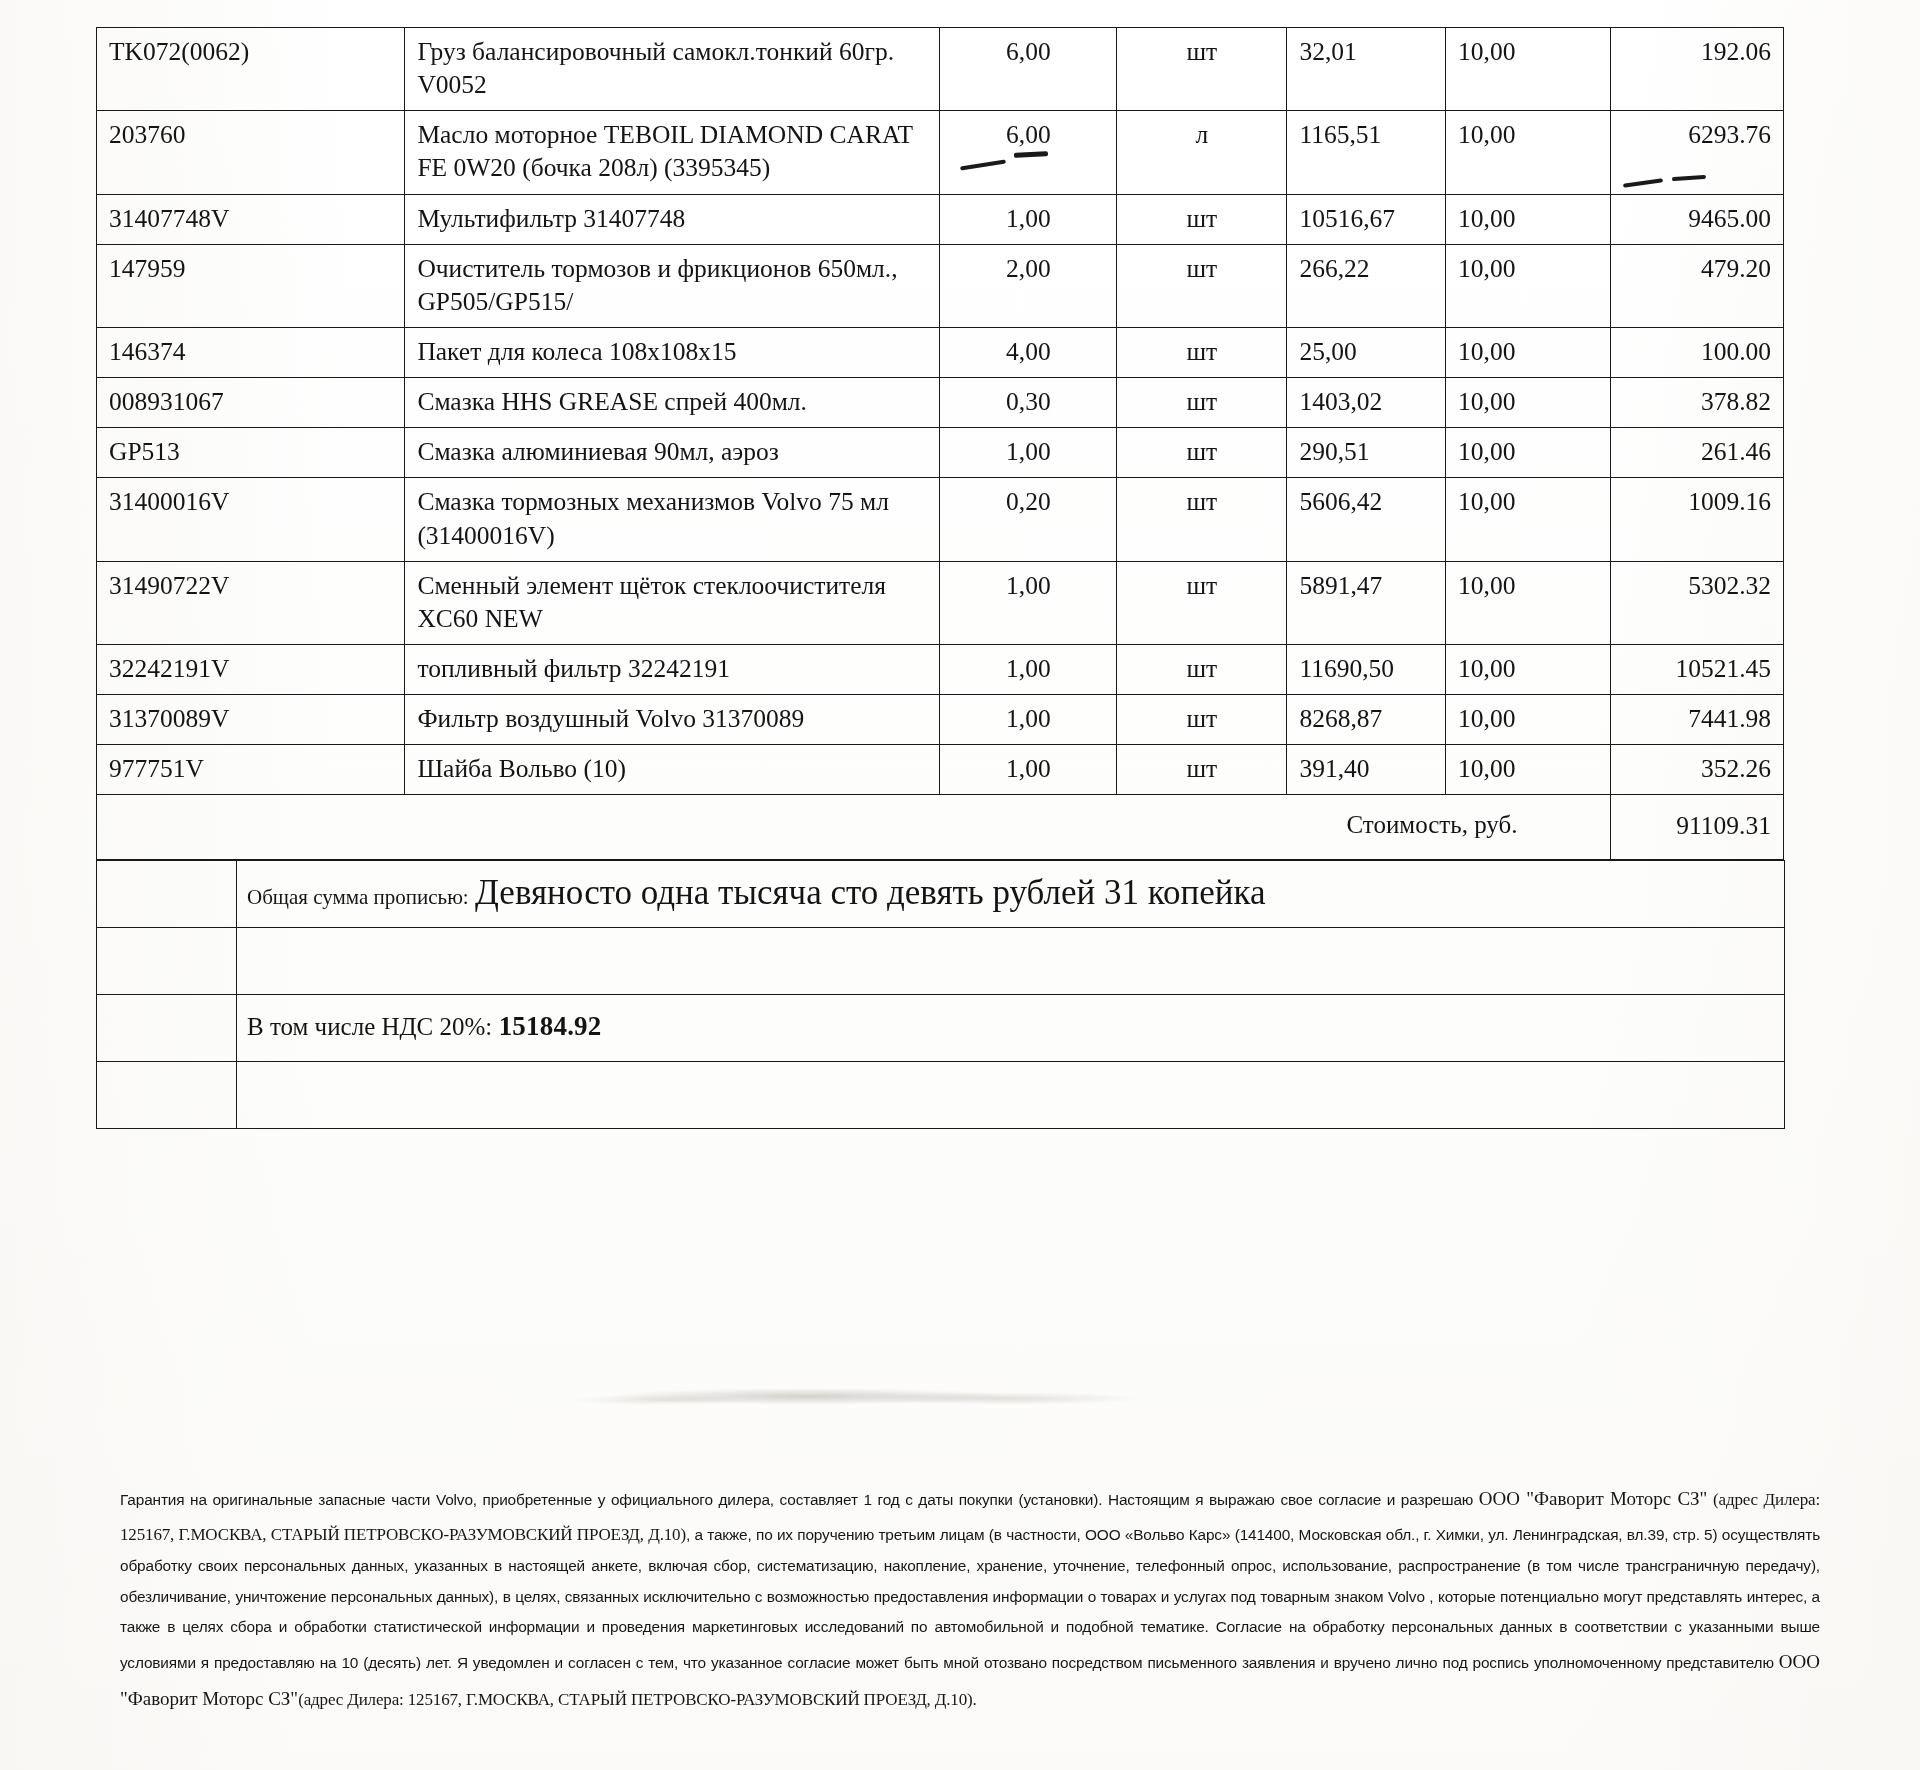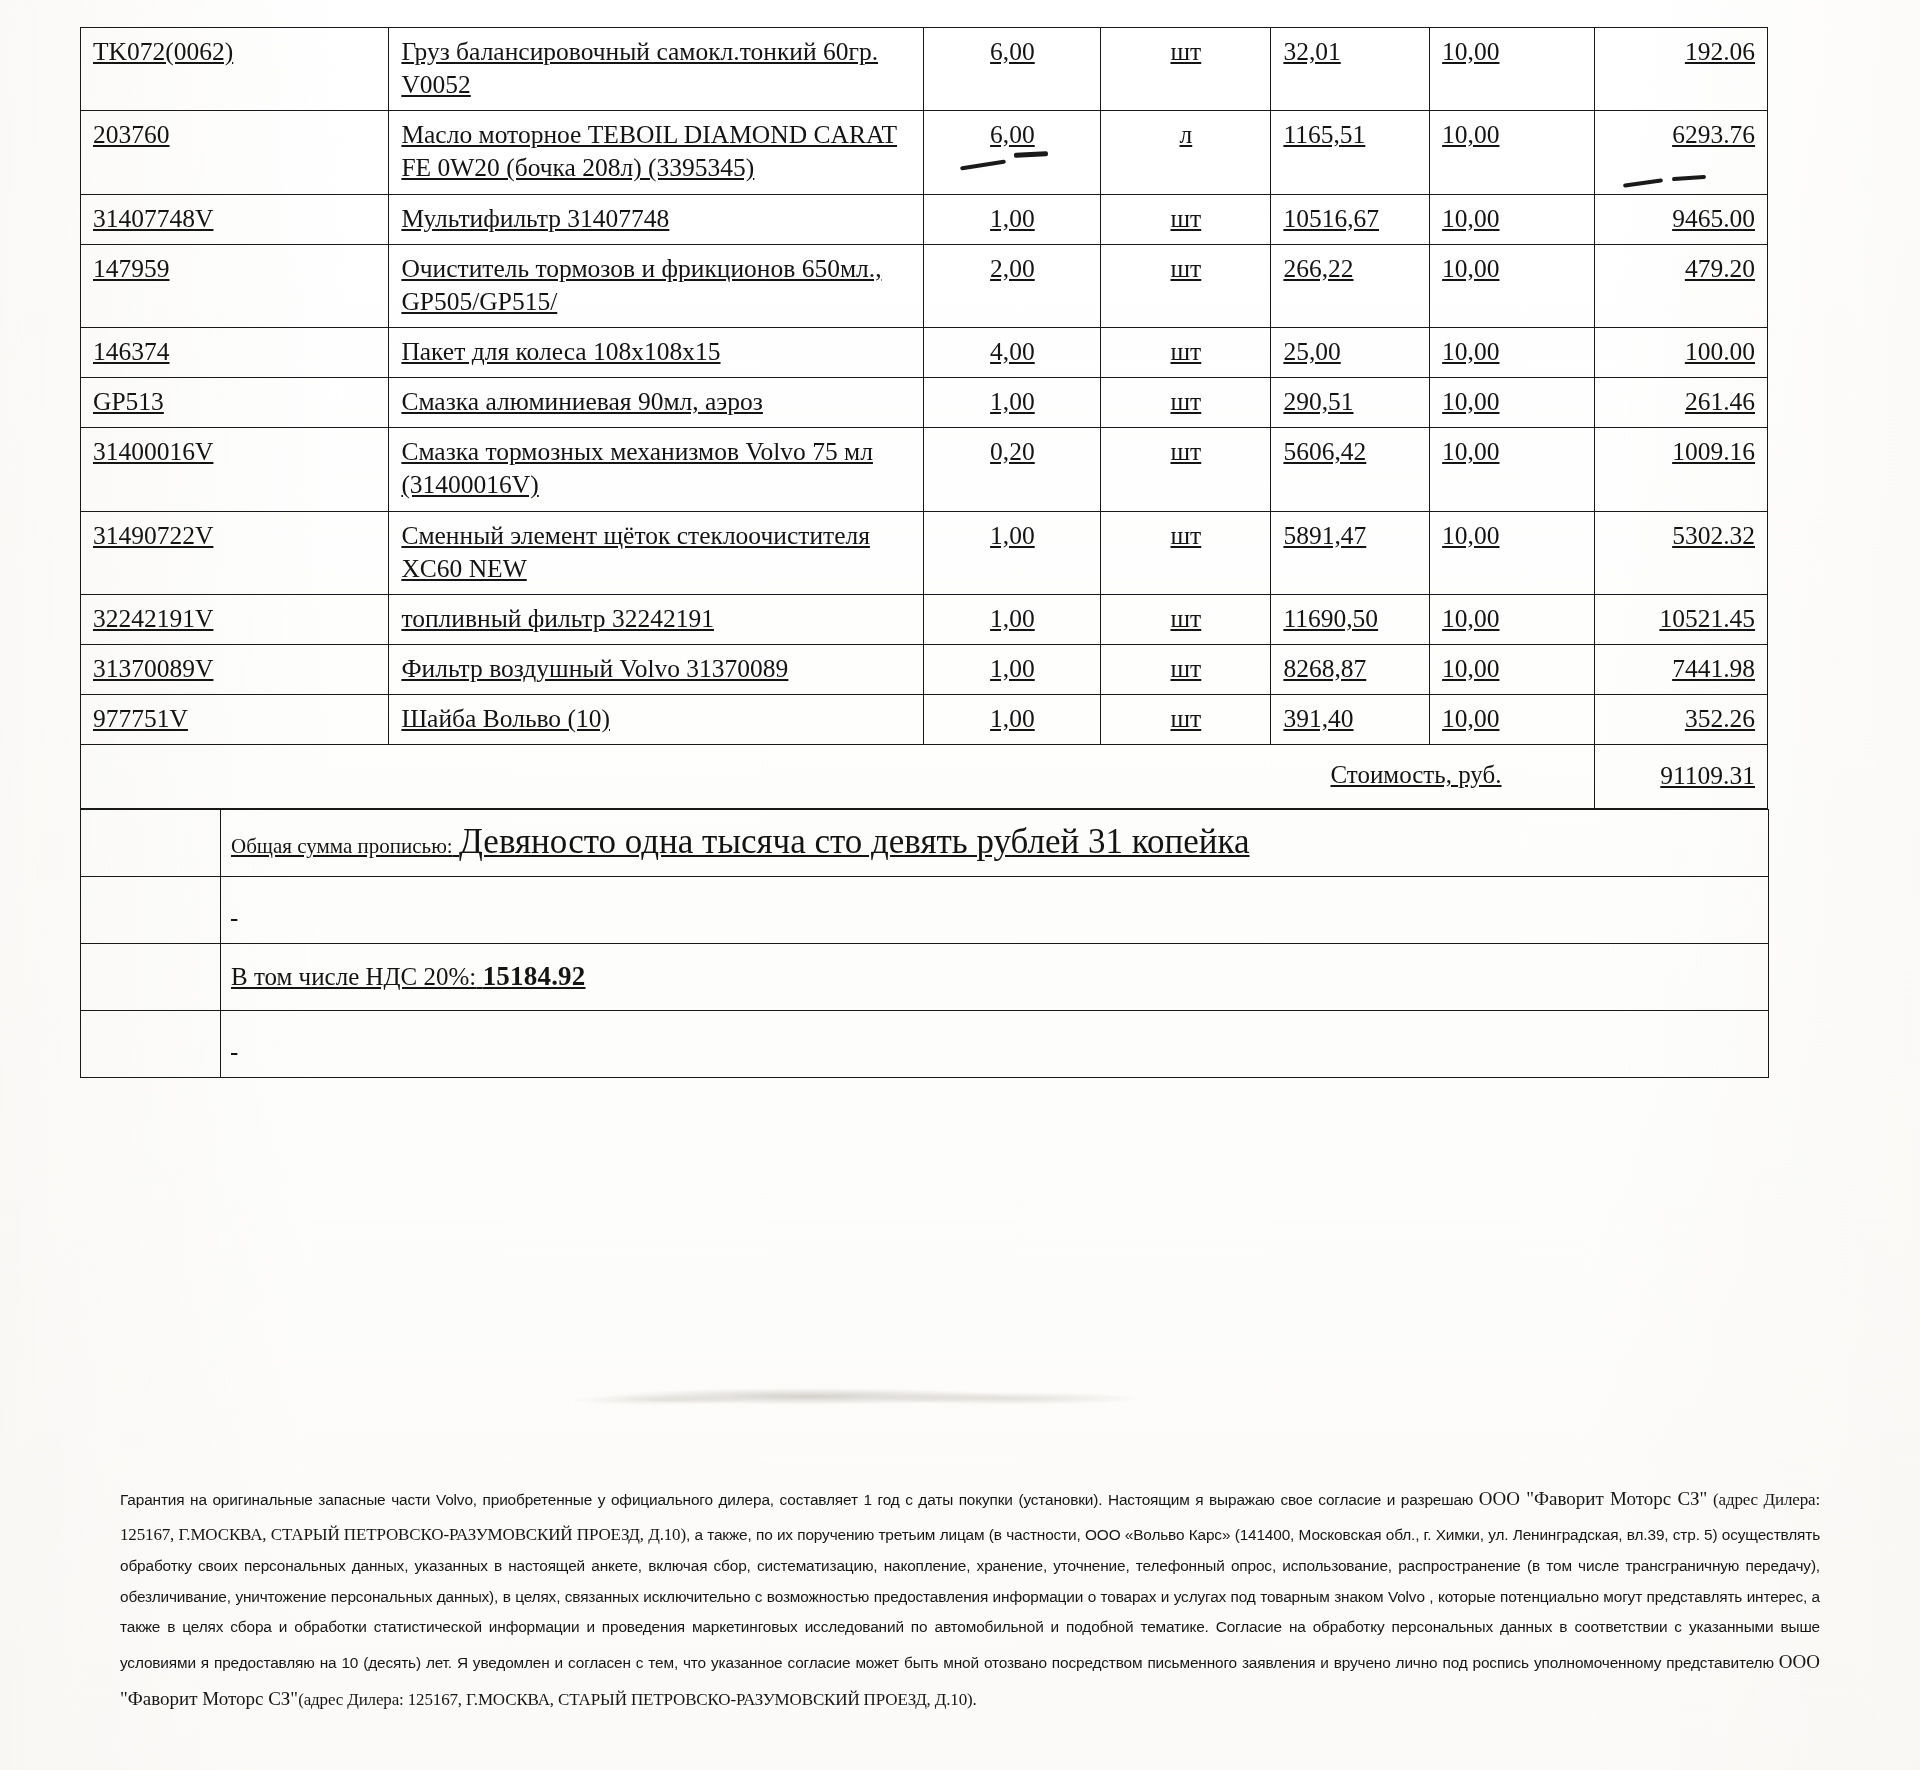--- a/index.html
+++ b/index.html
@@ -19,24 +19,23 @@
   .page {
     position: absolute;
     inset: 0;
     background:
       linear-gradient(92deg, rgba(246,244,240,0.55) 0%, rgba(255,255,255,0) 18%, rgba(255,255,255,0) 82%, rgba(247,245,241,0.5) 100%),
       linear-gradient(180deg, #ffffff 0%, #fdfdfc 60%, #fbfaf8 100%);
   }
 
   .doc {
     position: absolute;
-    left: 80px;
+    left: 96px;
     top: 27px;
     width: 1364px;
-    text-decoration: underline;
   }
 
   table.items {
     border-collapse: collapse;
     table-layout: fixed;
     width: 1688px;
     font-size: 25.5px;
     line-height: 1.30;
   }
   table.items td {
@@ -205,20 +204,29 @@
         <tr>
           <td class="code">146374</td>
           <td class="name">Пакет для колеса 108х108х15</td>
           <td class="qty">4,00</td>
           <td class="unit">шт</td>
           <td class="price">25,00</td>
           <td class="disc">10,00</td>
           <td class="sum">100.00</td>
         </tr>
 
+        <tr>
+          <td class="code">008931067</td>
+          <td class="name">Смазка HHS GREASE спрей 400мл.</td>
+          <td class="qty">0,30</td>
+          <td class="unit">шт</td>
+          <td class="price">1403,02</td>
+          <td class="disc">10,00</td>
+          <td class="sum">378.82</td>
+        </tr>
 
         <tr>
           <td class="code">GP513</td>
           <td class="name">Смазка алюминиевая 90мл, аэроз</td>
           <td class="qty">1,00</td>
           <td class="unit">шт</td>
           <td class="price">290,51</td>
           <td class="disc">10,00</td>
           <td class="sum">261.46</td>
         </tr>

